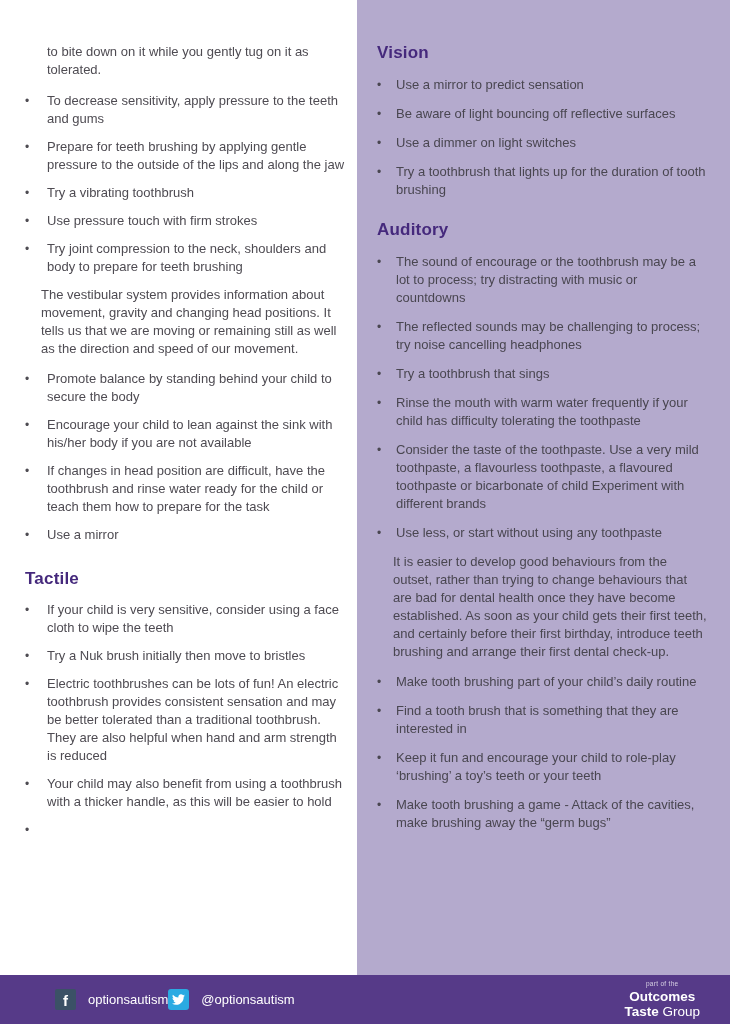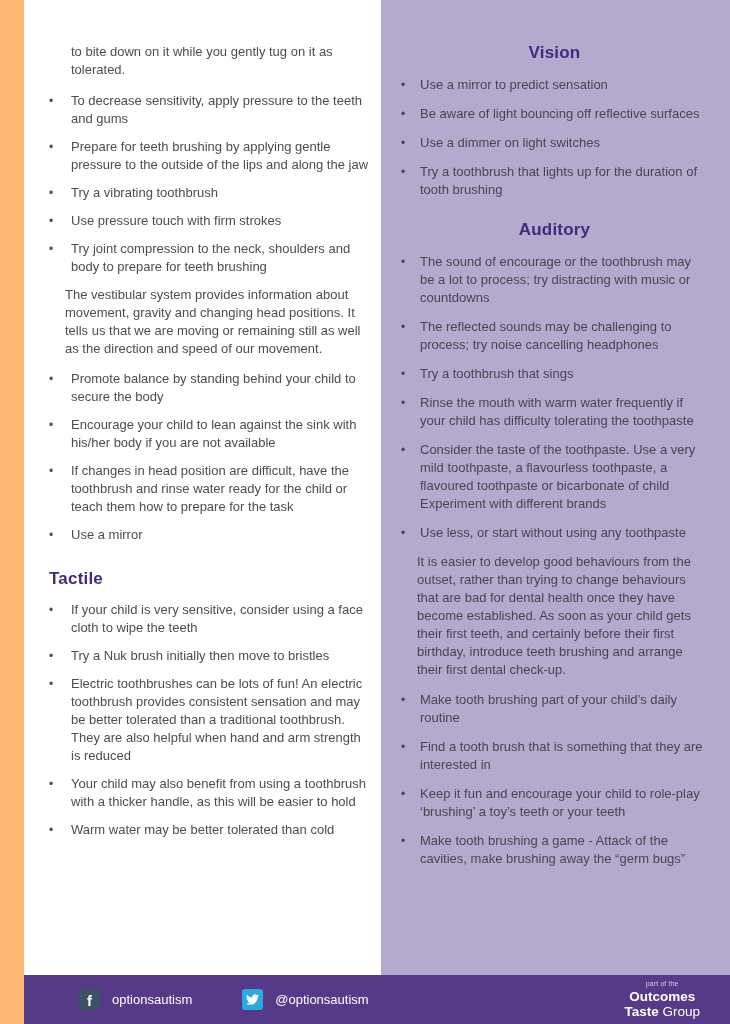--- a/index.html
+++ b/index.html
@@ -1,53 +1,53 @@
 <!DOCTYPE html>
 <html><head>
 <meta charset="utf-8">
 <style>
   * { margin:0; padding:0; box-sizing:border-box; }
   html,body { background:#e8e8e8; }
   .page {
     width:730px; height:1024px; margin:0 auto;
     display:flex; flex-direction:column;
     font-family:"Liberation Sans", sans-serif;
-    background:#fdba74; overflow:hidden;padding-left:24px;
+    background:#fdba74; overflow:hidden;
   }
   .columns { flex:1; display:flex; min-height:0; }
   .col-left {
     width:357px; flex:0 0 357px; background:#ffffff;
     padding:43px 8px 0 25px;
     color:#4e4b52; font-size:13px; line-height:18px;
   }
   .col-right {
     flex:1; background:#b4aacd;
     padding:42px 22px 0 20px;
     color:#494650; font-size:13px; line-height:18px;
   }
   .section-heading {
     font-size:17px; line-height:21px; font-weight:bold; color:#45297c;
     margin:26px 0 12px 0; letter-spacing:0.2px;
   }
   .col-left .section-heading { margin:24px 0 12px 0; }
-  .col-right .section-heading { margin:20px 0 13px 0;text-align:center; }
+  .col-right .section-heading { margin:20px 0 13px 0; }
   .col-right .section:first-child .section-heading { margin-top:0; }
   .para { margin:0 0 12px 16px; }
   .continuation { margin:0 0 13px 22px; }
   .bullet-list { list-style:none; }
   .bullet-list li { display:flex; margin-bottom:10px; }
   .col-right .bullet-list li { margin-bottom:11px; }
   .bullet-marker { flex:0 0 22px; color:#4e4b52; font-size:12px; }
   .col-right .bullet-marker { flex:0 0 19px; color:#494650; }
   .footer {
     flex:0 0 49px; background:#563a88; display:flex; align-items:center;
     padding:0 30px 0 55px; color:#ffffff;
   }
   .social { display:flex; align-items:center; cursor:pointer; }
-  .social + .social { margin-left:50px; }
+  .social + .social { }
   .social-label { font-size:13px; margin-left:12px; color:#ffffff; }
   .icon-box {
     width:21px; height:21px; border-radius:2px;
     display:flex; align-items:center; justify-content:center;
   }
   .fb-box { background:#3b5166; }
   .fb-f { color:#ffffff; font-weight:bold; font-size:15px; line-height:1; transform:translateY(1px); }
   .tw-box { background:#2baae2; border-radius:3px; }
   .logo-block { margin-left:auto; text-align:center; line-height:1; }
   .logo-tagline { font-size:6.5px; color:rgba(255,255,255,0.75); margin-bottom:3px; letter-spacing:0.3px; }
@@ -124,21 +124,20 @@
           <li>
               <span class="bullet-marker">•</span>
               <span>Electric toothbrushes can be lots of fun! An electric toothbrush provides consistent sensation and may be better tolerated than a traditional toothbrush. They are also helpful when hand and arm strength is reduced</span>
             </li>
           <li>
               <span class="bullet-marker">•</span>
               <span>Your child may also benefit from using a toothbrush with a thicker handle, as this will be easier to hold</span>
             </li>
           <li>
               <span class="bullet-marker">•</span>
-              <span>Warm water may be better tolerated than cold</span>
             </li>
         </ul>
       </div>
     </div>
 
     <div class="col-right">
       <div class="section">
         <h2 class="section-heading">Vision</h2>
         <ul class="bullet-list">
           <li>

